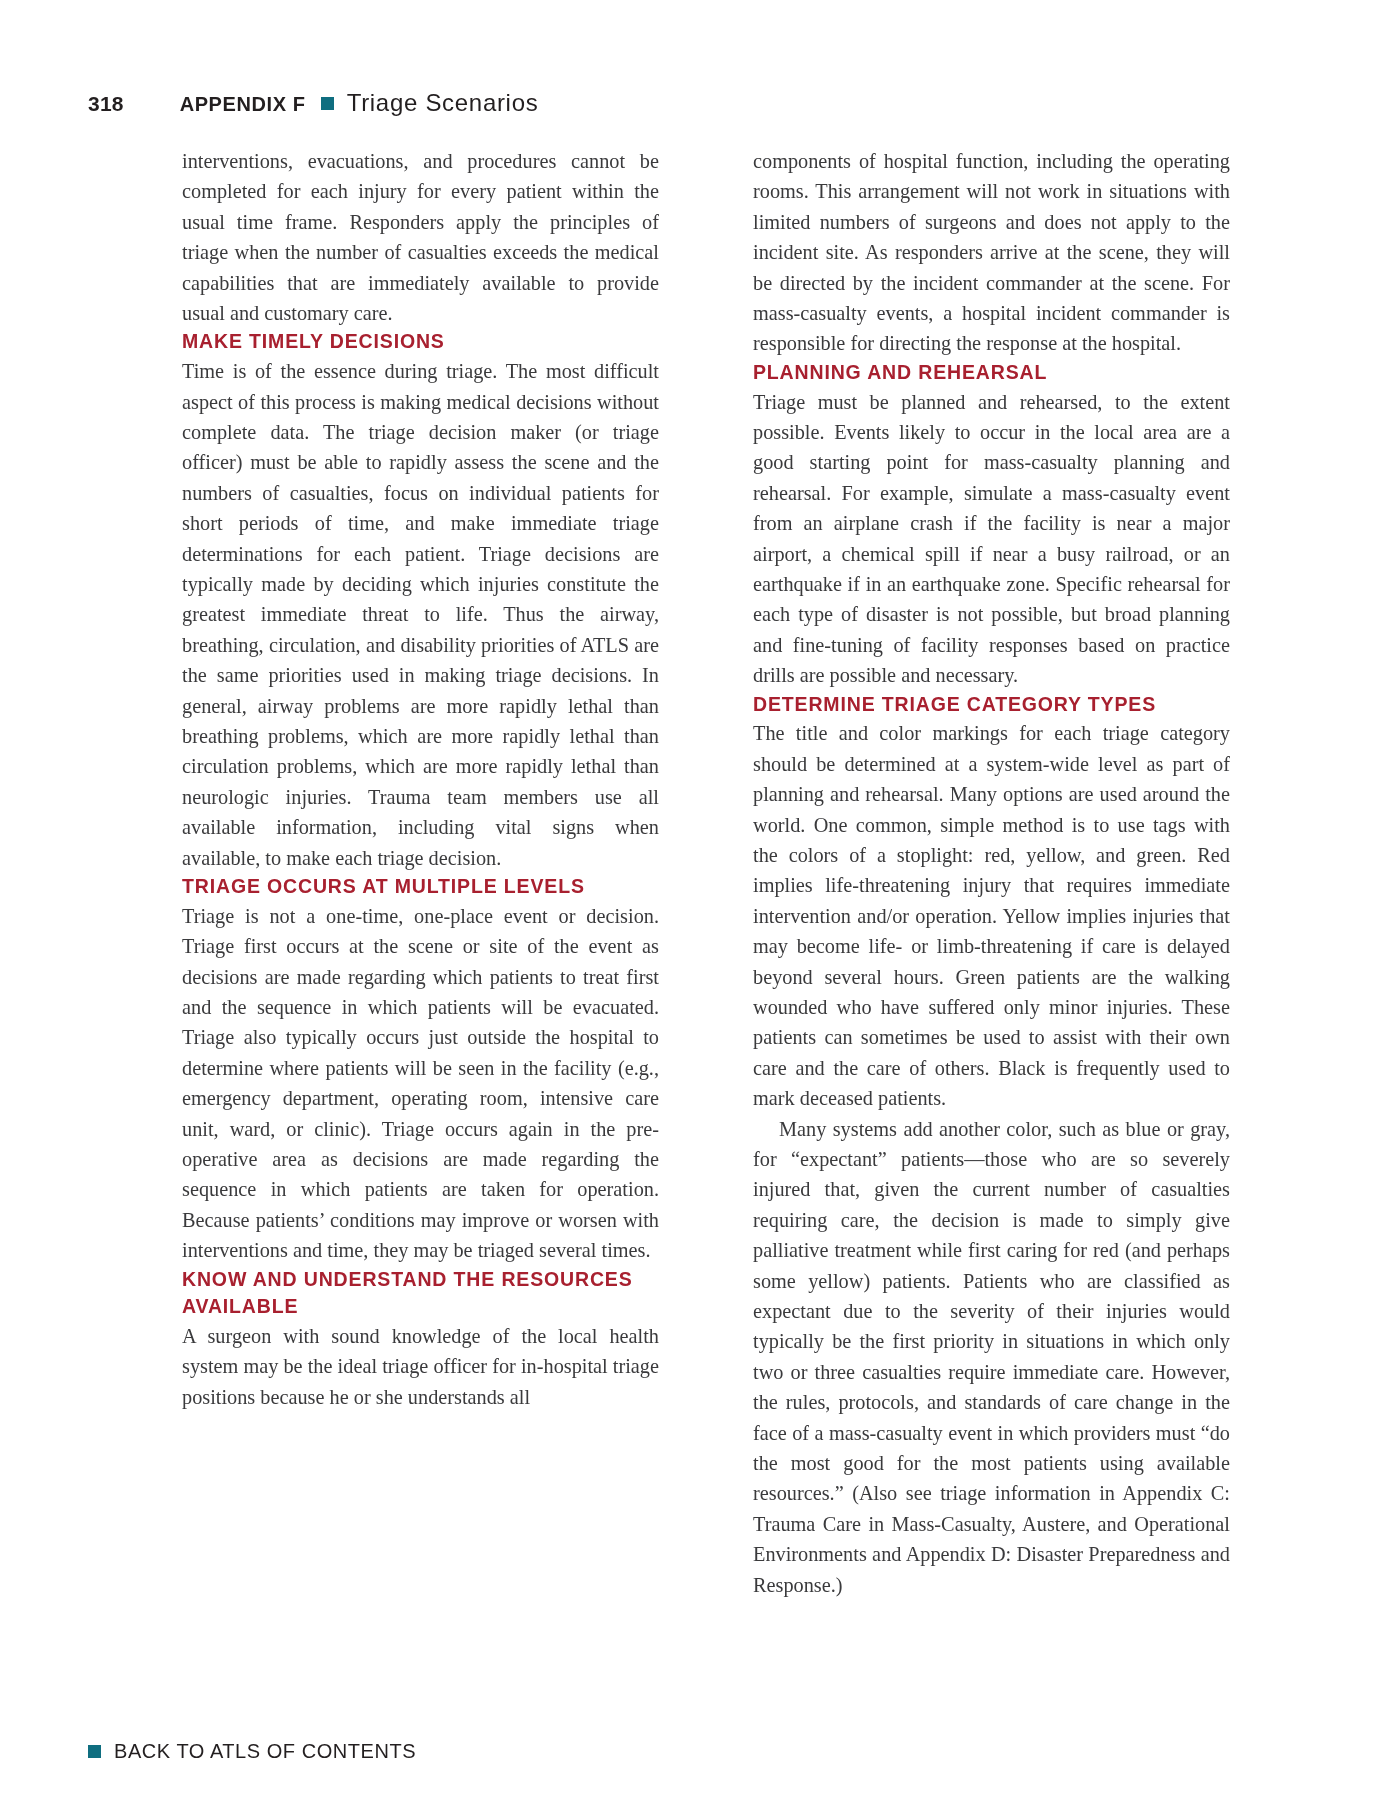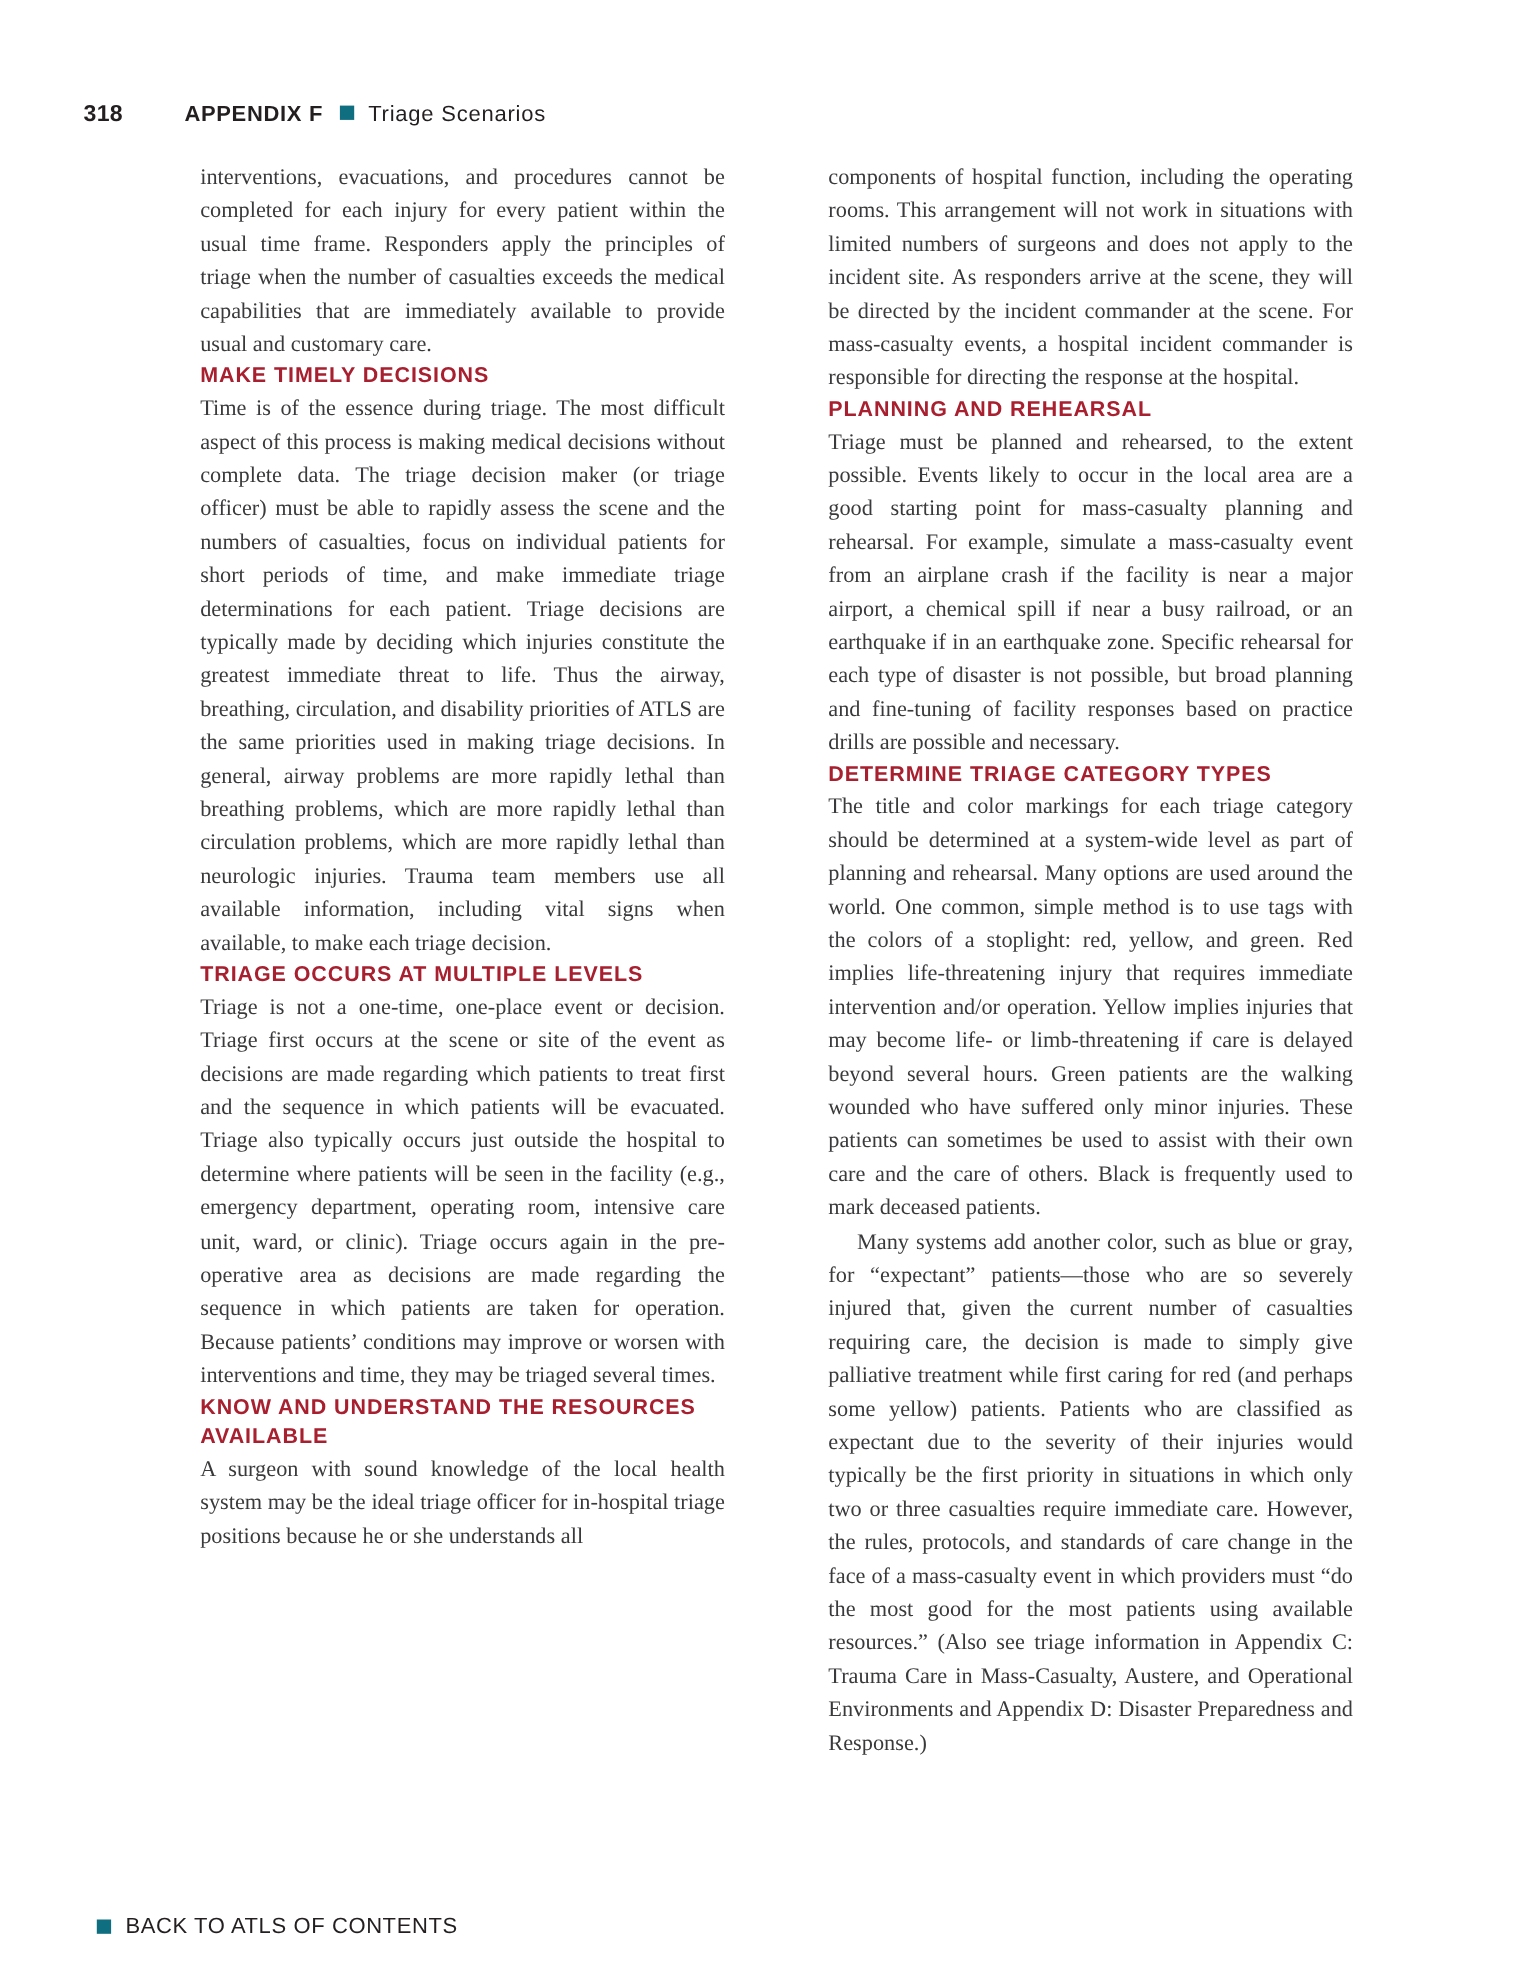--- a/index.html
+++ b/index.html
@@ -18,21 +18,21 @@
 
   .page {
     position: absolute;
     inset: 0;
     background: #ffffff;
   }
 
   
   .running-head {
     position: absolute;
-    left: 76px;
+    left: 88px;
     top: 72px;
     display: flex;
     align-items: baseline;
     gap: 0;
     white-space: nowrap;
   }
   .folio {
     font-family: "Liberation Sans", sans-serif;
     font-weight: 700;
     font-size: 21px;
@@ -53,21 +53,21 @@
     width: 13px;
     height: 13px;
     background: #0f6e80;
     margin: 0 13px 0 15px;
     position: relative;
     top: -1px;
   }
   .rh-title {
     font-family: "Liberation Sans", sans-serif;
     font-weight: 400;
-    font-size: 20px;
+    font-size: 24px;
     letter-spacing: 0.7px;
     color: #231f20;
   }
 
   
   .columns {
     position: absolute;
     left: 142px;
     top: 146px;
     width: 1108px;

